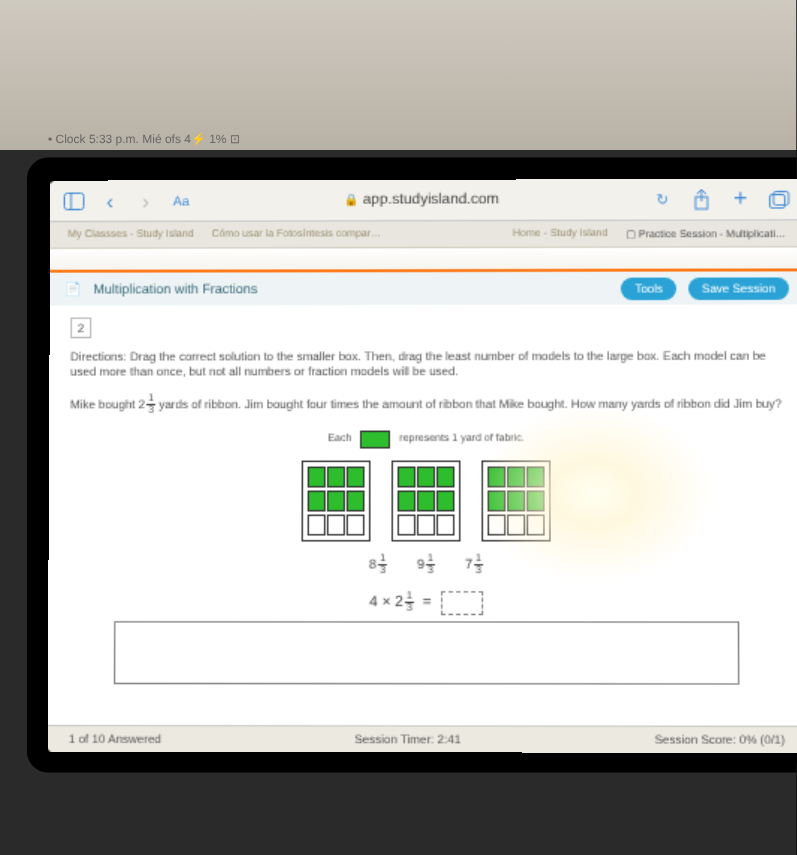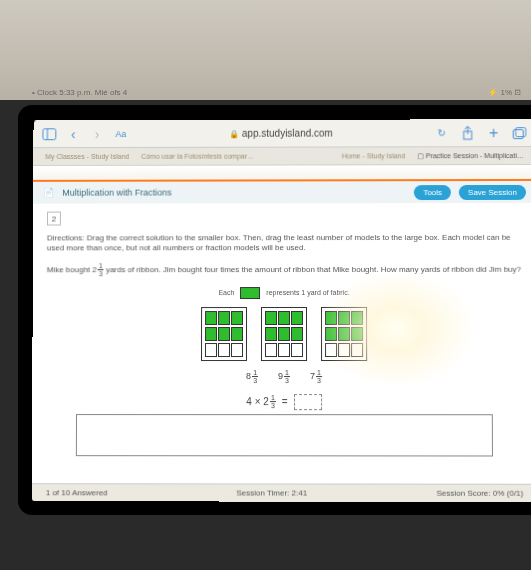--- a/index.html
+++ b/index.html
@@ -21,21 +21,20 @@
     border-radius: 14px 0 0 14px;
     padding: 14px 0 14px 14px;
   }
   .status-top {
     position: absolute;
     top: 88px; left: 22px; right: 0;
     height: 14px;
     font-size: 8px;
     color: #666;
     display: flex;
-    justify-content: space-between;
     padding: 0 10px;
   }
   .screen {
     background: #f0eee8;
     width: 100%;
     height: 100%;
     border-radius: 4px 0 0 4px;
     overflow: hidden;
     position: relative;
     transform: perspective(1800px) rotateX(2deg) rotateY(-1deg);

